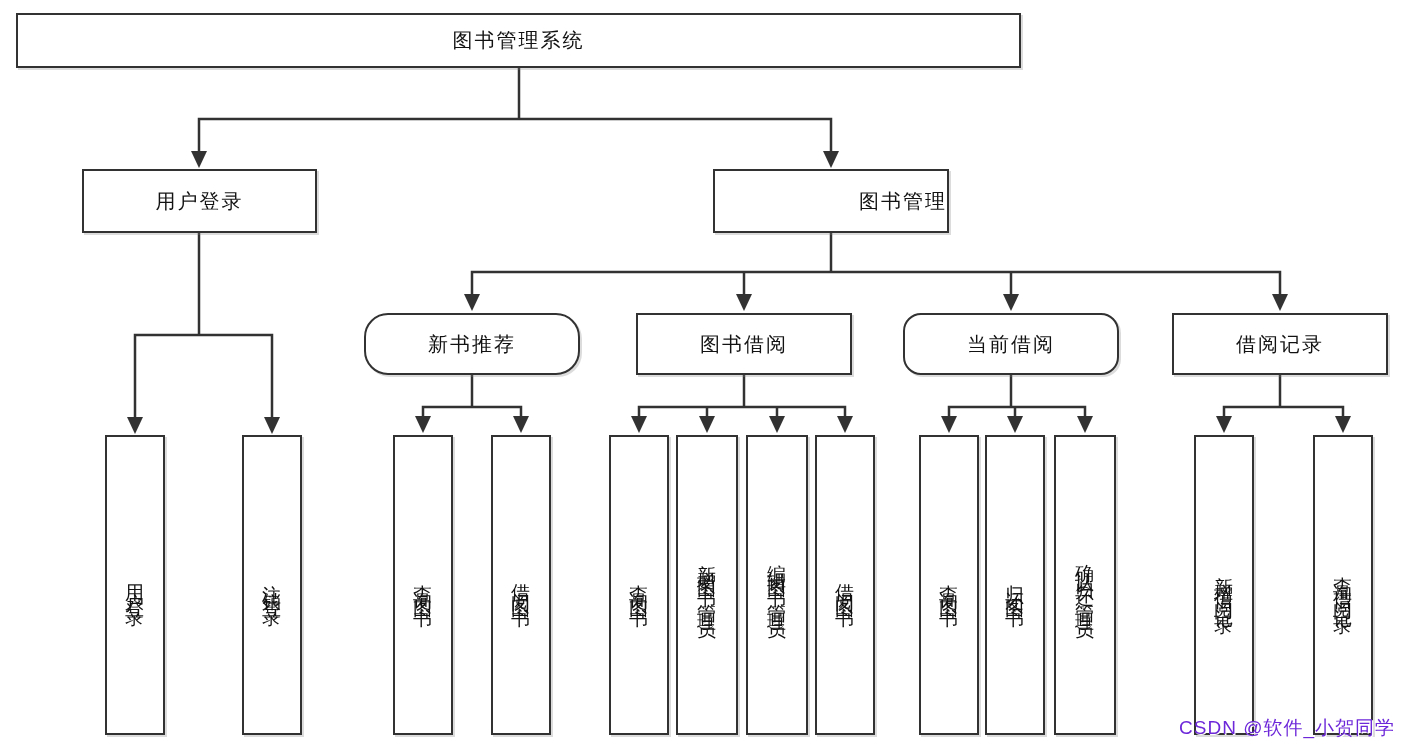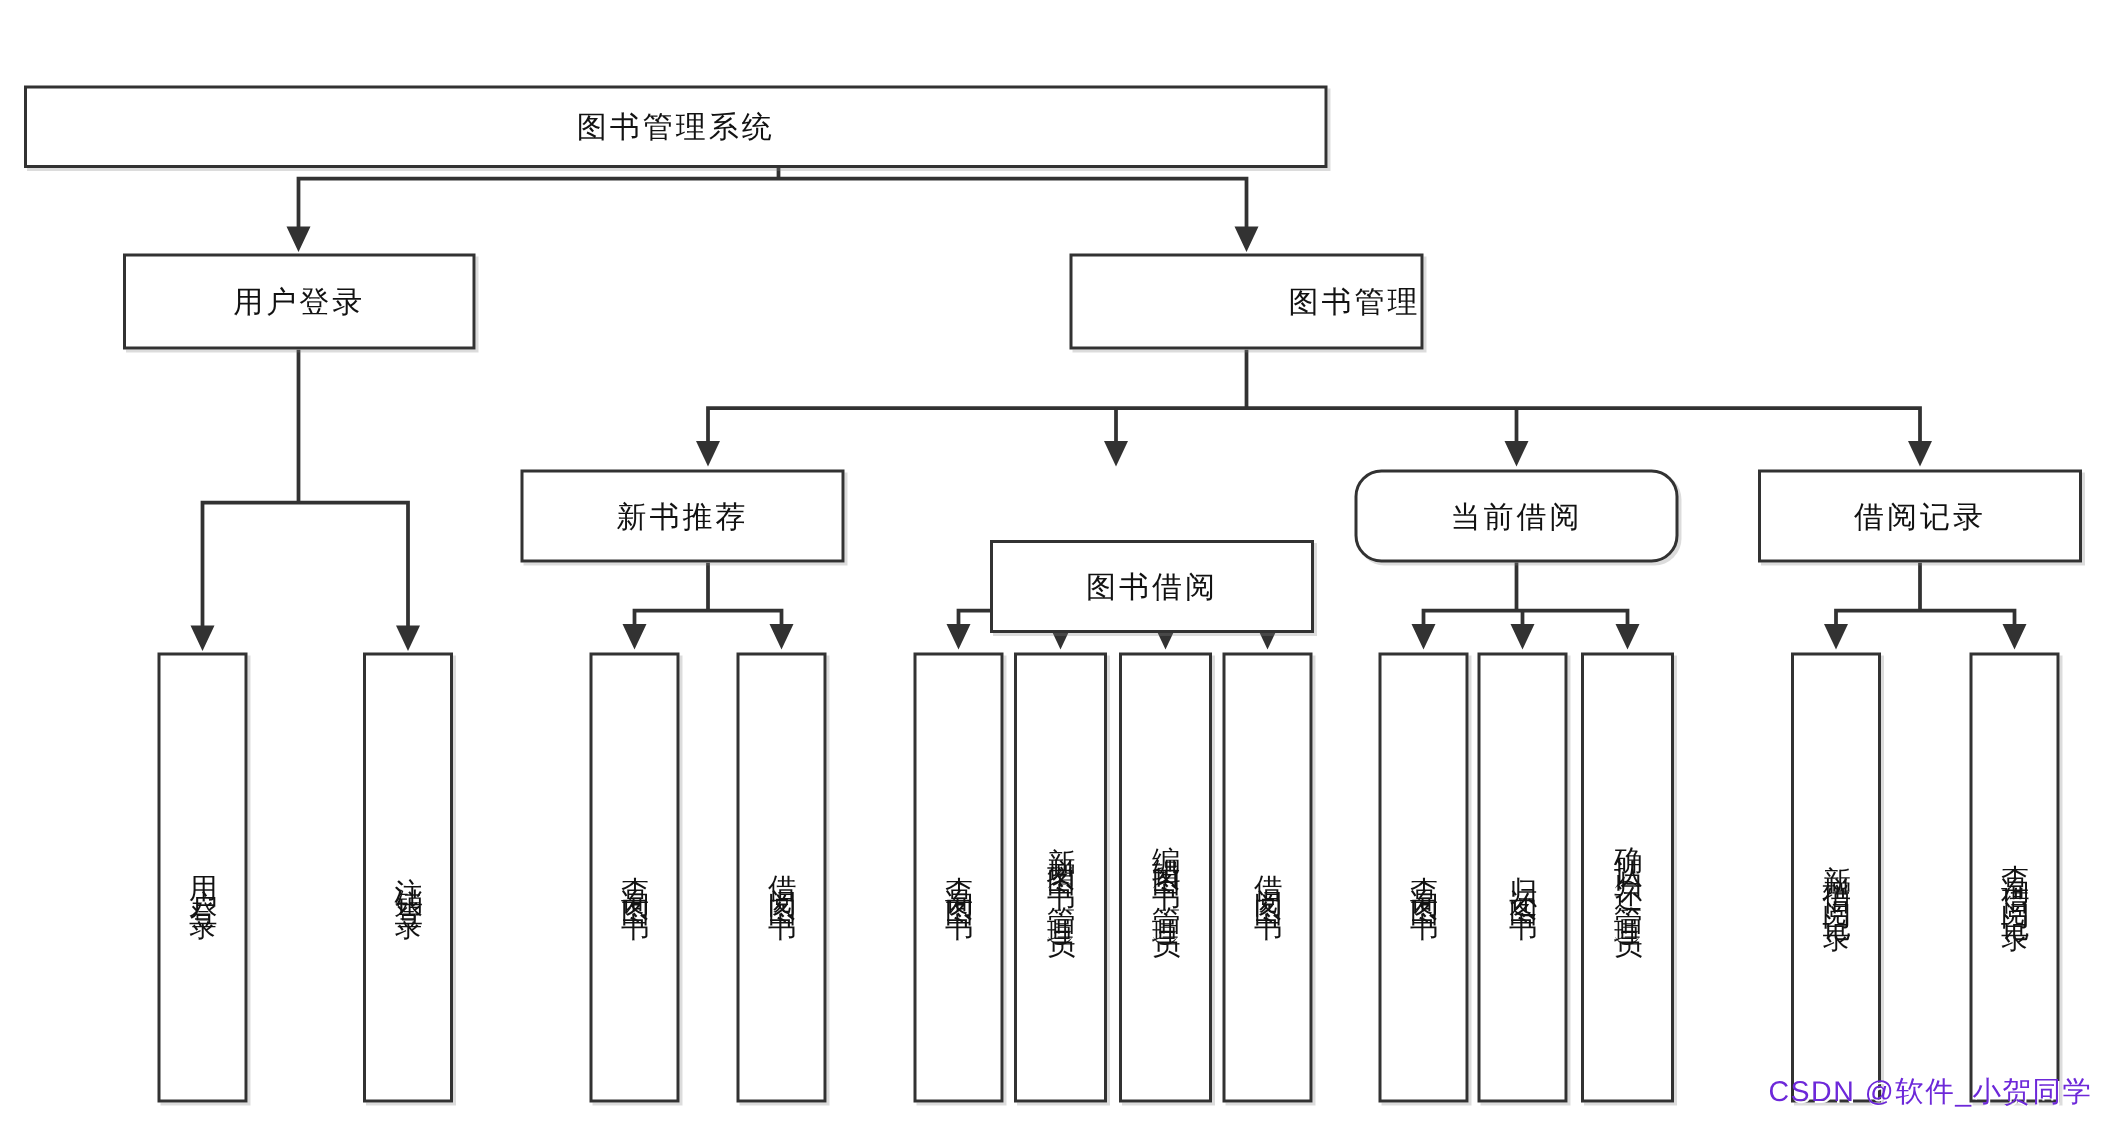--- a/index.html
+++ b/index.html
@@ -10,26 +10,26 @@
   }
   svg.wires{position:absolute;left:0;top:0;z-index:0;}
   .node{
     position:absolute;z-index:1;box-sizing:border-box;
     background:#ffffff;border:2px solid #323232;
     display:flex;align-items:center;justify-content:center;
     box-shadow:2px 2px 0 rgba(130,130,130,0.28);
   }
   .node span{display:block;color:#121212;}
   .hnode span{font-size:20px;letter-spacing:2px;white-space:nowrap;}
-  .root{left:16px;top:13px;width:869px;height:55px;margin-top:44px;}
+  .root{left:16px;top:13px;width:1005px;height:55px;}
   .n-userlogin{left:82px;top:169px;width:235px;height:64px;}
   .n-bookmgmt{left:713px;top:169px;width:236px;height:64px;justify-content:flex-end;}
   .l3{top:313px;width:216px;height:62px;}
-  .n-recommend{left:347px;}
-  .n-borrow{left:660px;margin-top:47px;}
+  .n-recommend{left:364px;border-radius:24px;}
+  .n-borrow{left:636px;}
   .n-current{left:903px;border-radius:18px;}
   .n-records{left:1172px;}
   .leaf{top:435px;width:60px;height:300px;}
   .leaf span{
     writing-mode:vertical-rl;text-orientation:mixed;
     font-size:19px;line-height:1;letter-spacing:8px;white-space:nowrap;
   }
   .leaf.wide{width:62px;}
   .watermark{
     position:absolute;z-index:2;right:10px;bottom:6px;

